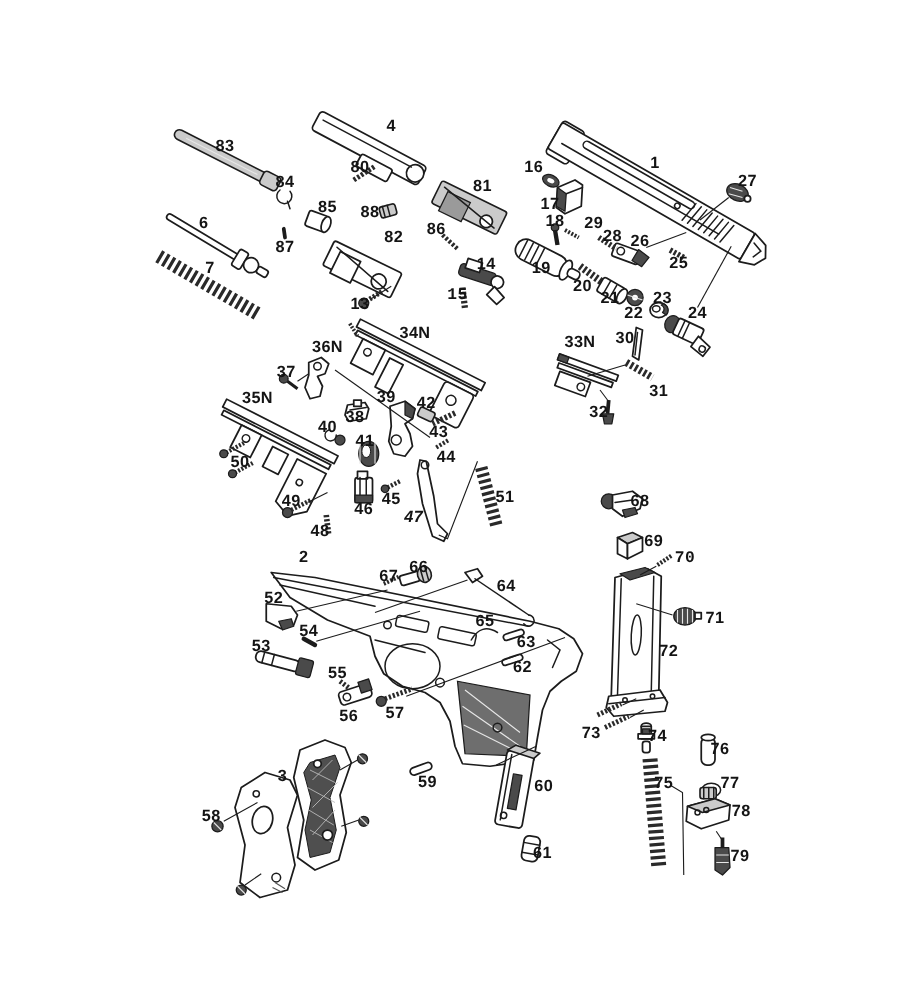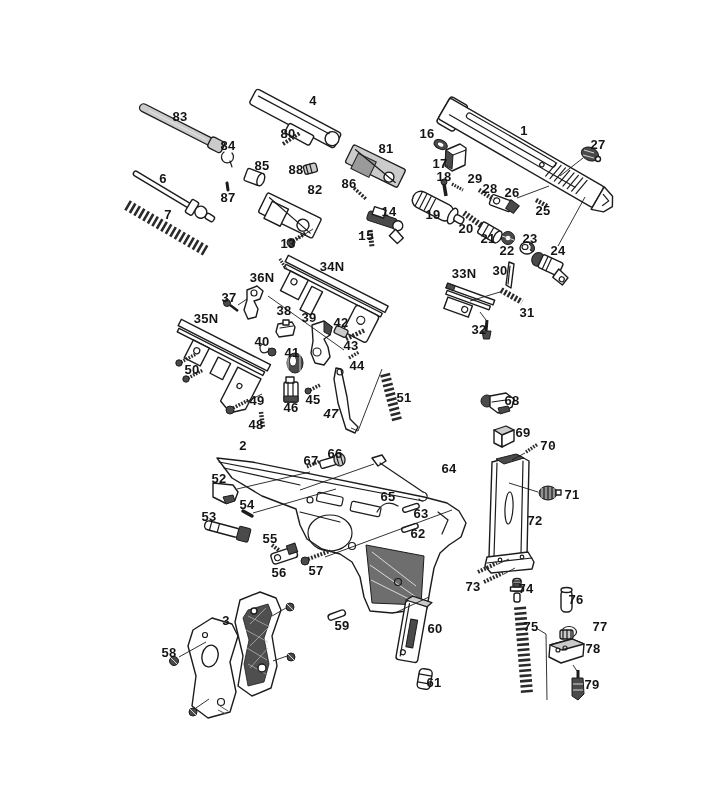--- a/index.html
+++ b/index.html
@@ -487,60 +487,60 @@
       <div class="part-label" style="left: 490px; top: 188px;">28</div>
       <div class="part-label" style="left: 475px; top: 178px;">29</div>
       <div class="part-label" style="left: 500px; top: 270px;">30</div>
       <div class="part-label" style="left: 527px; top: 312px;">31</div>
       <div class="part-label" style="left: 479px; top: 329px;">32</div>
       <div class="part-label" style="left: 464px; top: 273px;">33N</div>
       <div class="part-label" style="left: 332px; top: 266px;">34N</div>
       <div class="part-label" style="left: 206px; top: 318px;">35N</div>
       <div class="part-label" style="left: 262px; top: 277px;">36N</div>
       <div class="part-label" style="left: 229px; top: 297px;">37</div>
-      <div class="part-label" style="left: 284px; top: 310px;">38</div>
+      <div class="part-label" style="left: 284px; top: 333px;">38</div>
       <div class="part-label" style="left: 309px; top: 317px;">39</div>
       <div class="part-label" style="left: 262px; top: 341px;">40</div>
       <div class="part-label" style="left: 292px; top: 352px;">41</div>
       <div class="part-label" style="left: 341px; top: 322px;">42</div>
       <div class="part-label" style="left: 351px; top: 345px;">43</div>
       <div class="part-label" style="left: 357px; top: 365px;">44</div>
       <div class="part-label" style="left: 313px; top: 399px;">45</div>
       <div class="part-label" style="left: 291px; top: 407px;">46</div>
       <div class="part-label" style="left: 331px; top: 413px; font-style: italic;">47</div>
       <div class="part-label" style="left: 256px; top: 424px;">48</div>
-      <div class="part-label" style="left: 233px; top: 400px; margin-left: 24px;">49</div>
+      <div class="part-label" style="left: 233px; top: 400px;">49</div>
       <div class="part-label" style="left: 192px; top: 369px;">50</div>
       <div class="part-label" style="left: 404px; top: 397px;">51</div>
       <div class="part-label" style="left: 219px; top: 478px;">52</div>
       <div class="part-label" style="left: 209px; top: 516px;">53</div>
       <div class="part-label" style="left: 247px; top: 504px;">54</div>
       <div class="part-label" style="left: 270px; top: 538px;">55</div>
       <div class="part-label" style="left: 279px; top: 572px;">56</div>
       <div class="part-label" style="left: 316px; top: 570px;">57</div>
       <div class="part-label" style="left: 169px; top: 652px;">58</div>
       <div class="part-label" style="left: 342px; top: 625px;">59</div>
       <div class="part-label" style="left: 435px; top: 628px;">60</div>
       <div class="part-label" style="left: 434px; top: 682px;">61</div>
       <div class="part-label" style="left: 418px; top: 533px;">62</div>
       <div class="part-label" style="left: 421px; top: 513px;">63</div>
-      <div class="part-label" style="left: 405px; top: 468px; margin-left: 44px;">64</div>
+      <div class="part-label" style="left: 405px; top: 468px;">64</div>
       <div class="part-label" style="left: 388px; top: 496px;">65</div>
       <div class="part-label" style="left: 335px; top: 453px;">66</div>
       <div class="part-label" style="left: 311px; top: 460px;">67</div>
       <div class="part-label" style="left: 512px; top: 400px;">68</div>
       <div class="part-label" style="left: 523px; top: 432px;">69</div>
       <div class="part-label" style="left: 548px; top: 446px; font-family: Liberation Mono, monospace;">70</div>
       <div class="part-label" style="left: 572px; top: 494px;">71</div>
       <div class="part-label" style="left: 535px; top: 520px;">72</div>
       <div class="part-label" style="left: 473px; top: 586px;">73</div>
       <div class="part-label" style="left: 526px; top: 588px;">74</div>
       <div class="part-label" style="left: 531px; top: 626px;">75</div>
       <div class="part-label" style="left: 576px; top: 599px;">76</div>
-      <div class="part-label" style="left: 584px; top: 626px; margin-left: 16px;">77</div>
+      <div class="part-label" style="left: 584px; top: 626px;">77</div>
       <div class="part-label" style="left: 593px; top: 648px;">78</div>
       <div class="part-label" style="left: 592px; top: 684px;">79</div>
       <div class="part-label" style="left: 288px; top: 133px;">80</div>
       <div class="part-label" style="left: 386px; top: 148px;">81</div>
       <div class="part-label" style="left: 315px; top: 189px;">82</div>
       <div class="part-label" style="left: 180px; top: 116px;">83</div>
       <div class="part-label" style="left: 228px; top: 145px;">84</div>
       <div class="part-label" style="left: 262px; top: 165px;">85</div>
       <div class="part-label" style="left: 349px; top: 183px;">86</div>
       <div class="part-label" style="left: 228px; top: 197px;">87</div>

